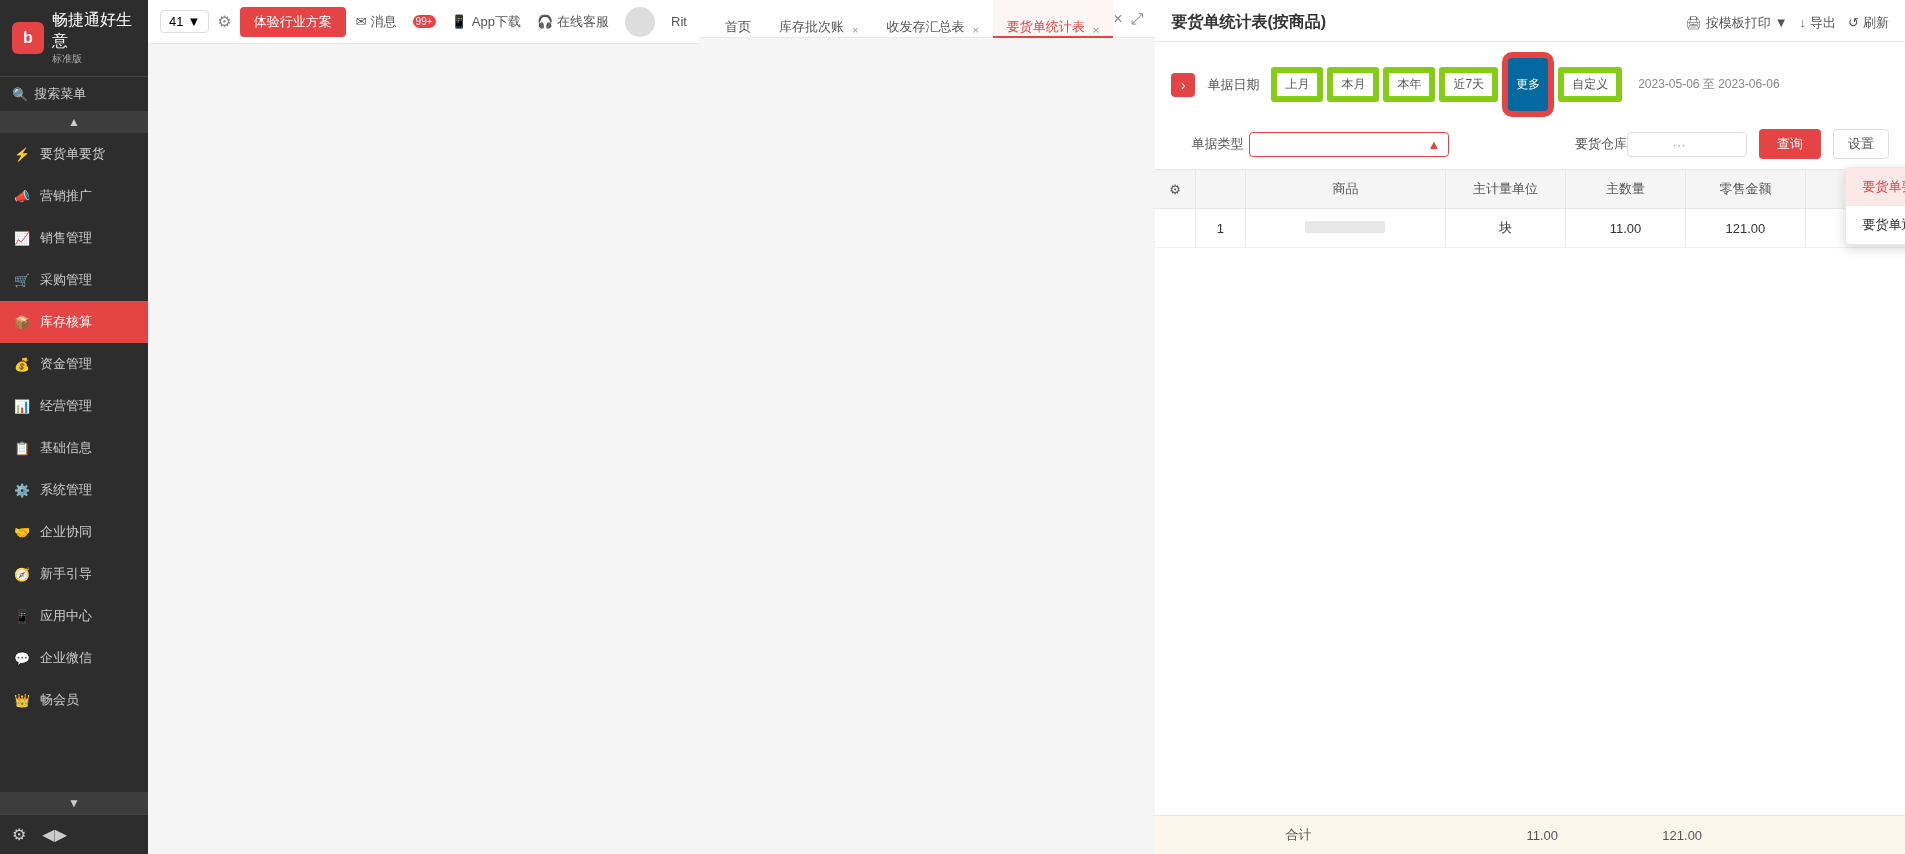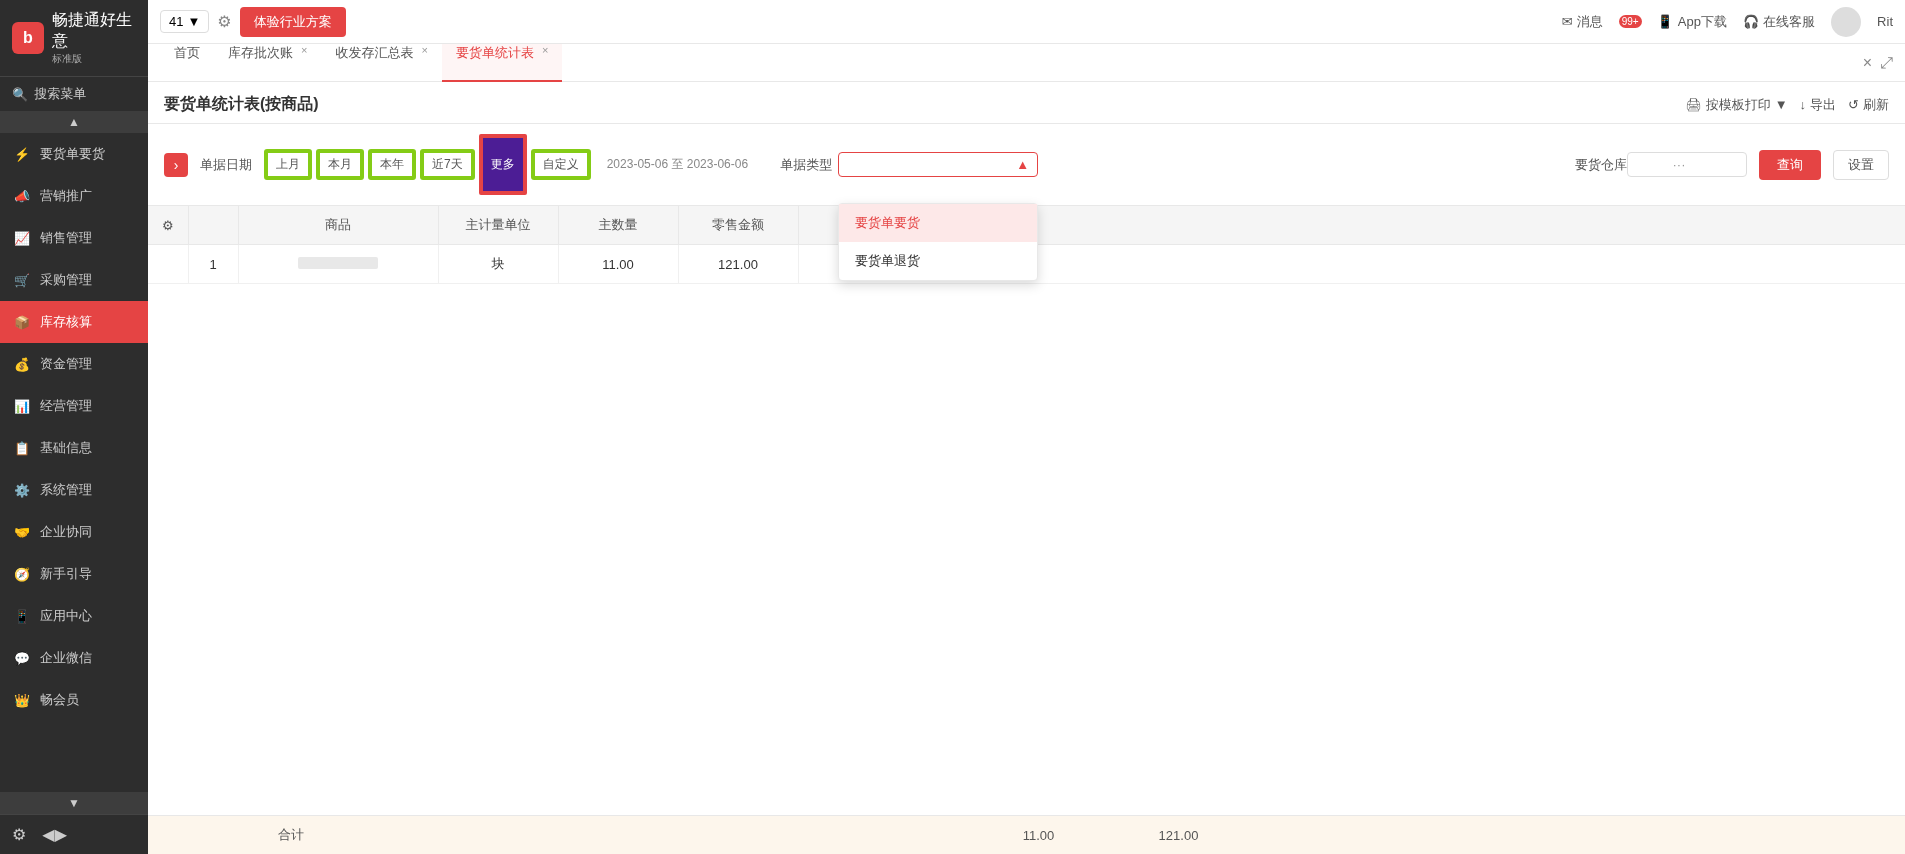--- a/index.html
+++ b/index.html
@@ -77,21 +77,20 @@
       align-items: center;
       gap: 16px;
       border-top: 1px solid #444;
     }
     .sidebar-bottom-icon { color: #ccc; cursor: pointer; font-size: 16px; }
 
     
     .main {
       flex: 1;
       display: flex;
-      flex-direction: column;
       height: 100%;
       overflow: hidden;
     }
 
     
     .topbar {
       height: 44px;
       background: #fff;
       display: flex;
       align-items: center;
@@ -160,21 +159,21 @@
       display: flex;
       align-items: center;
       background: #fff;
       border-bottom: 1px solid #e8e8e8;
       padding: 0 12px;
       height: 38px;
       flex-shrink: 0;
     }
     .tab {
       display: flex;
-      align-items: flex-start;
+      align-items: flex-end;
       padding: 0 14px;
       height: 38px;
       cursor: pointer;
       font-size: 13px;
       color: #555;
       gap: 6px;
       border-bottom: 2px solid transparent;
       white-space: nowrap;
     }
     .tab.active {
@@ -252,32 +251,32 @@
       font-size: 14px;
     }
     .filter-label { color: #555; font-size: 13px; flex-shrink: 0; }
     .date-btns {
       display: flex;
       align-items: center;
       gap: 4px;
     }
     .date-btn {
       padding: 3px 8px;
-      border: 4px solid #84cc16;
+      border: 6px solid #84cc16;
       border-radius: 3px;
       background: #fff;
       cursor: pointer;
       font-size: 12px;
       color: #555;
     }
     .date-btn.more {
-      background: #4c1d95;
+      background: #0369a1;
       color: white;
       border-color: #e54444;
-      border-radius: 2px;
+      border-radius: 10px;
       padding: 18px 8px;
     }
     .date-range { font-size: 12px; color: #888; margin-left: 4px; }
 
     .filter-group {
       display: flex;
       align-items: center;
       gap: 6px;
       margin-left: 20px;
     }

